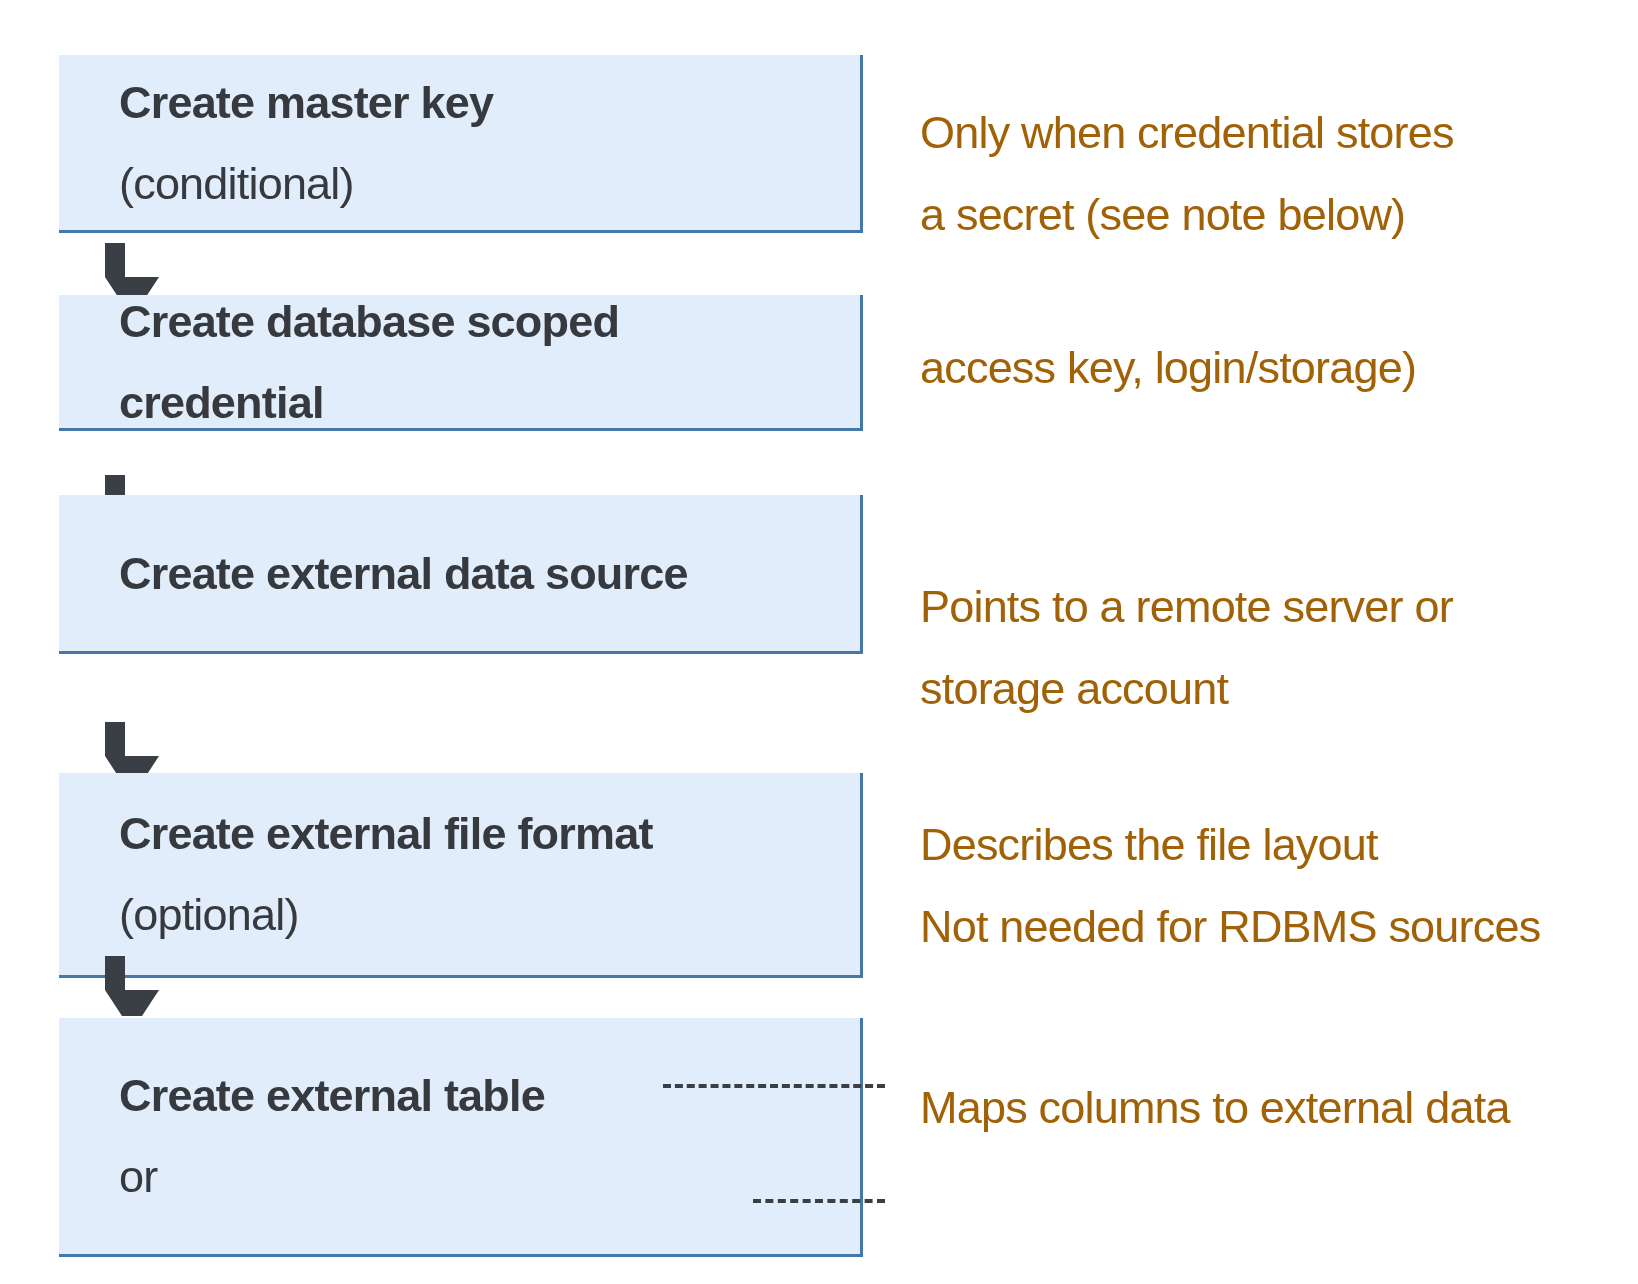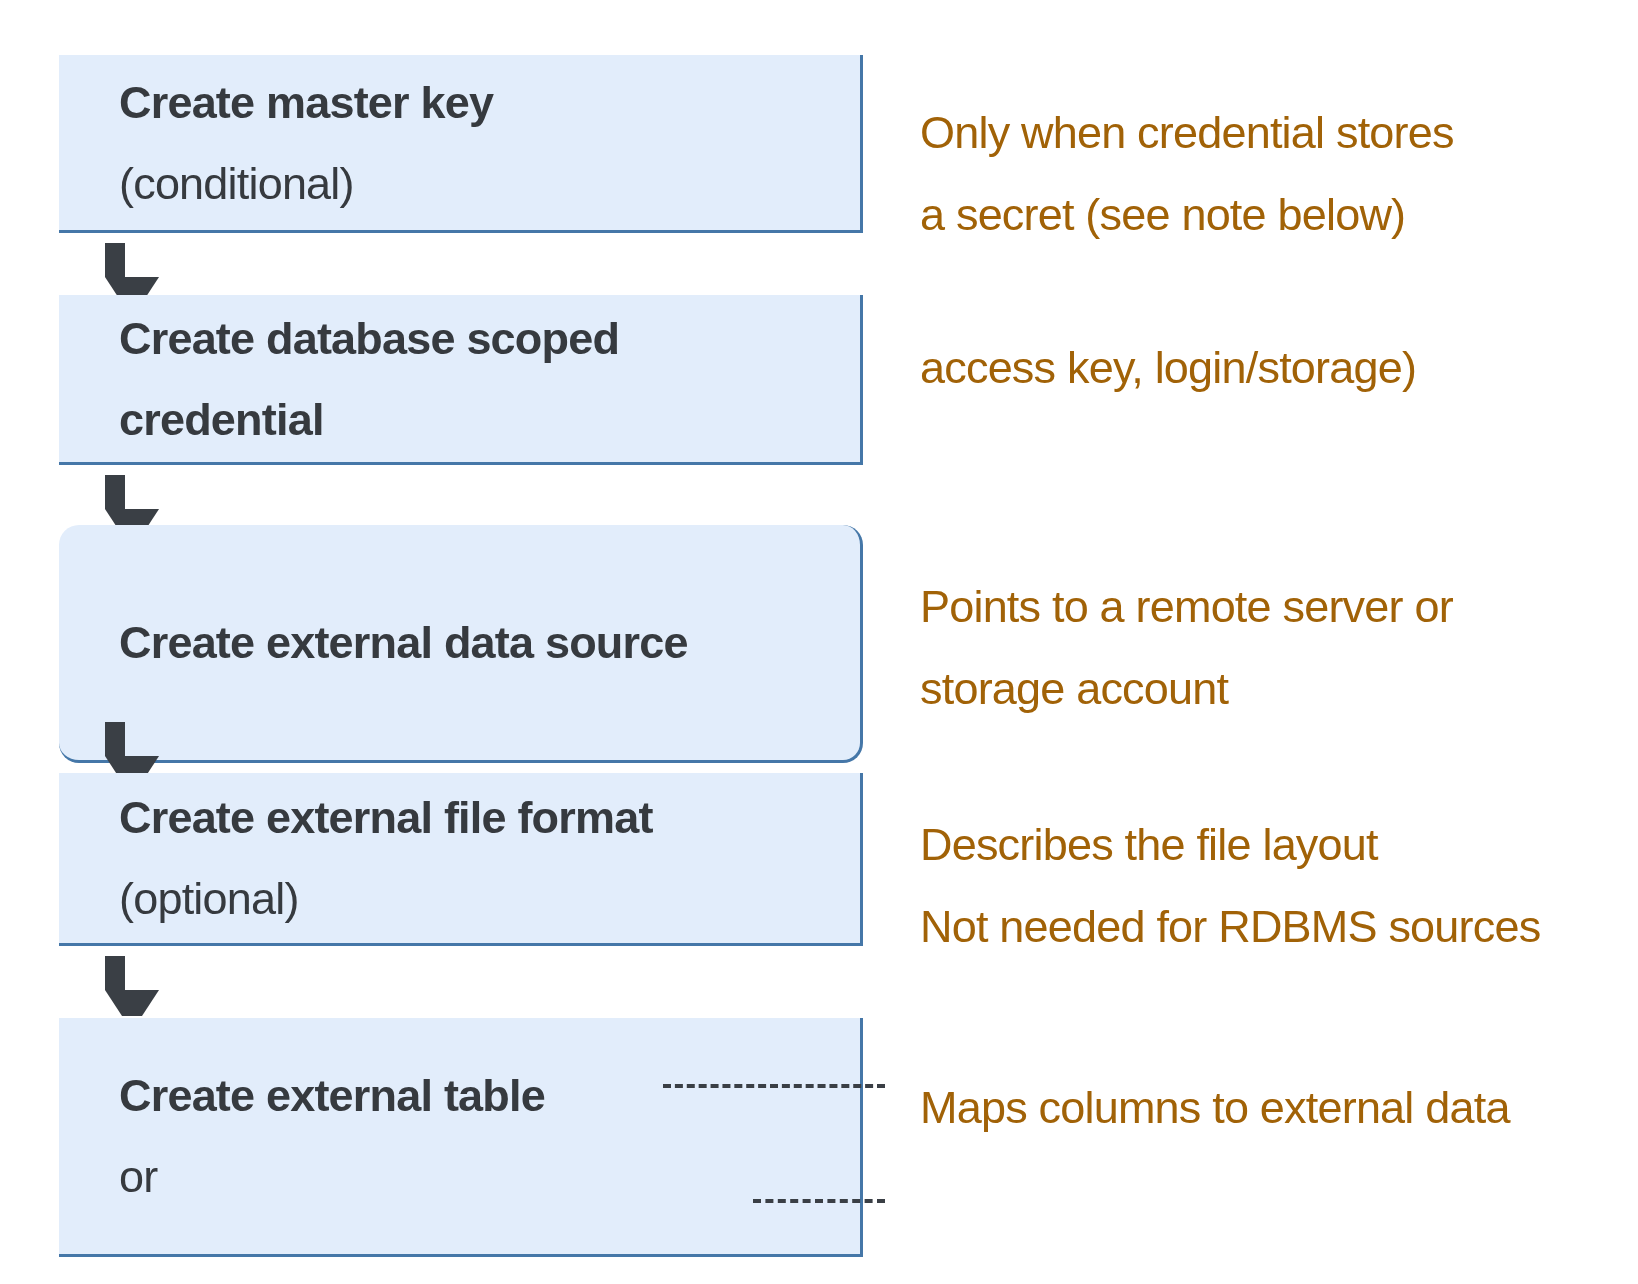--- a/index.html
+++ b/index.html
@@ -69,47 +69,47 @@
   <div class="note" style="top:62px;">
     <div>Only when credential stores</div>
     <div>a secret (see note below)</div>
   </div>
 
   <div class="arrow" style="top:213px;">
     <div class="shaft"></div>
     <div class="head"></div>
   </div>
 
-  <div class="box" style="top:275px;height:170px;">
+  <div class="box" style="top:275px;height:136px;">
     <div class="line bold">Create database scoped</div>
     <div class="line bold">credential</div>
   </div>
   <div class="note" style="top:297px;">
     <div>access key, login/storage)</div>
   </div>
 
   <div class="arrow" style="top:445px;">
     <div class="shaft"></div>
     <div class="head"></div>
   </div>
 
-  <div class="box" style="top:505px;height:238px;border-radius:20px;">
+  <div class="box" style="top:475px;height:159px;">
     <div class="line bold">Create external data source</div>
   </div>
   <div class="note" style="top:536px;">
     <div>Points to a remote server or</div>
     <div>storage account</div>
   </div>
 
   <div class="arrow" style="top:692px;">
     <div class="shaft"></div>
     <div class="head"></div>
   </div>
 
-  <div class="box" style="top:753px;height:173px;">
+  <div class="box" style="top:753px;height:205px;">
     <div class="line bold">Create external file format</div>
     <div class="line">(optional)</div>
   </div>
   <div class="note" style="top:750px;margin-top:24px;">
     <div>Describes the file layout</div>
     <div>Not needed for RDBMS sources</div>
   </div>
 
   <div class="arrow" style="top:926px;">
     <div class="shaft"></div>

